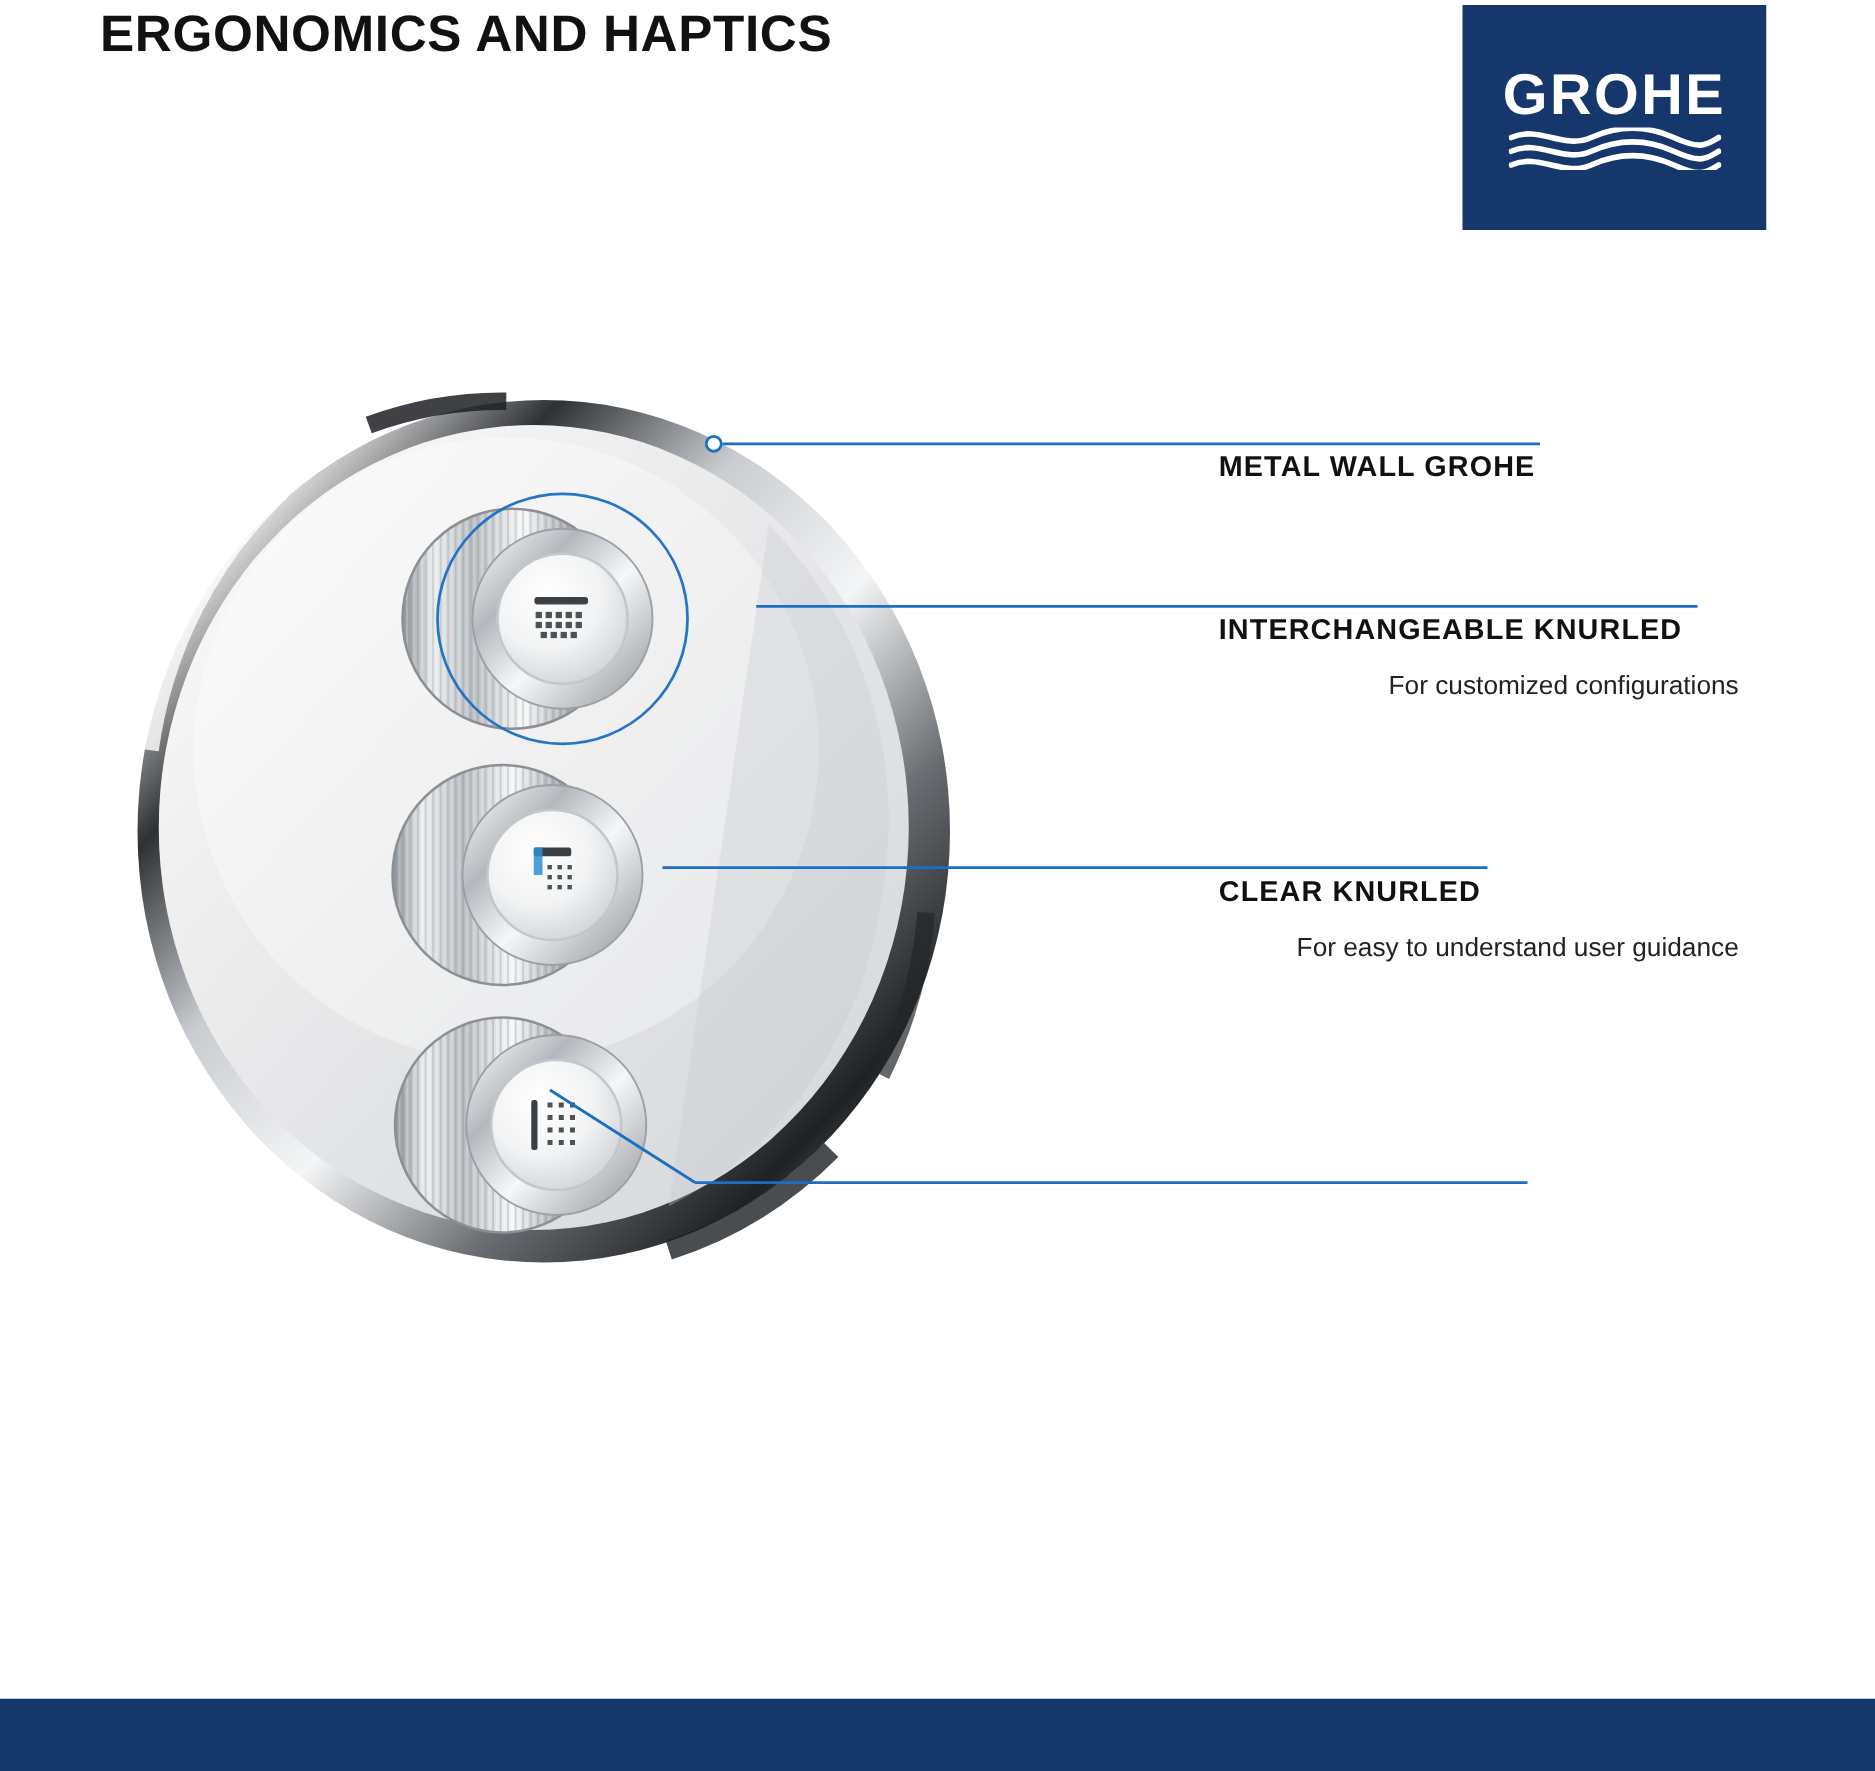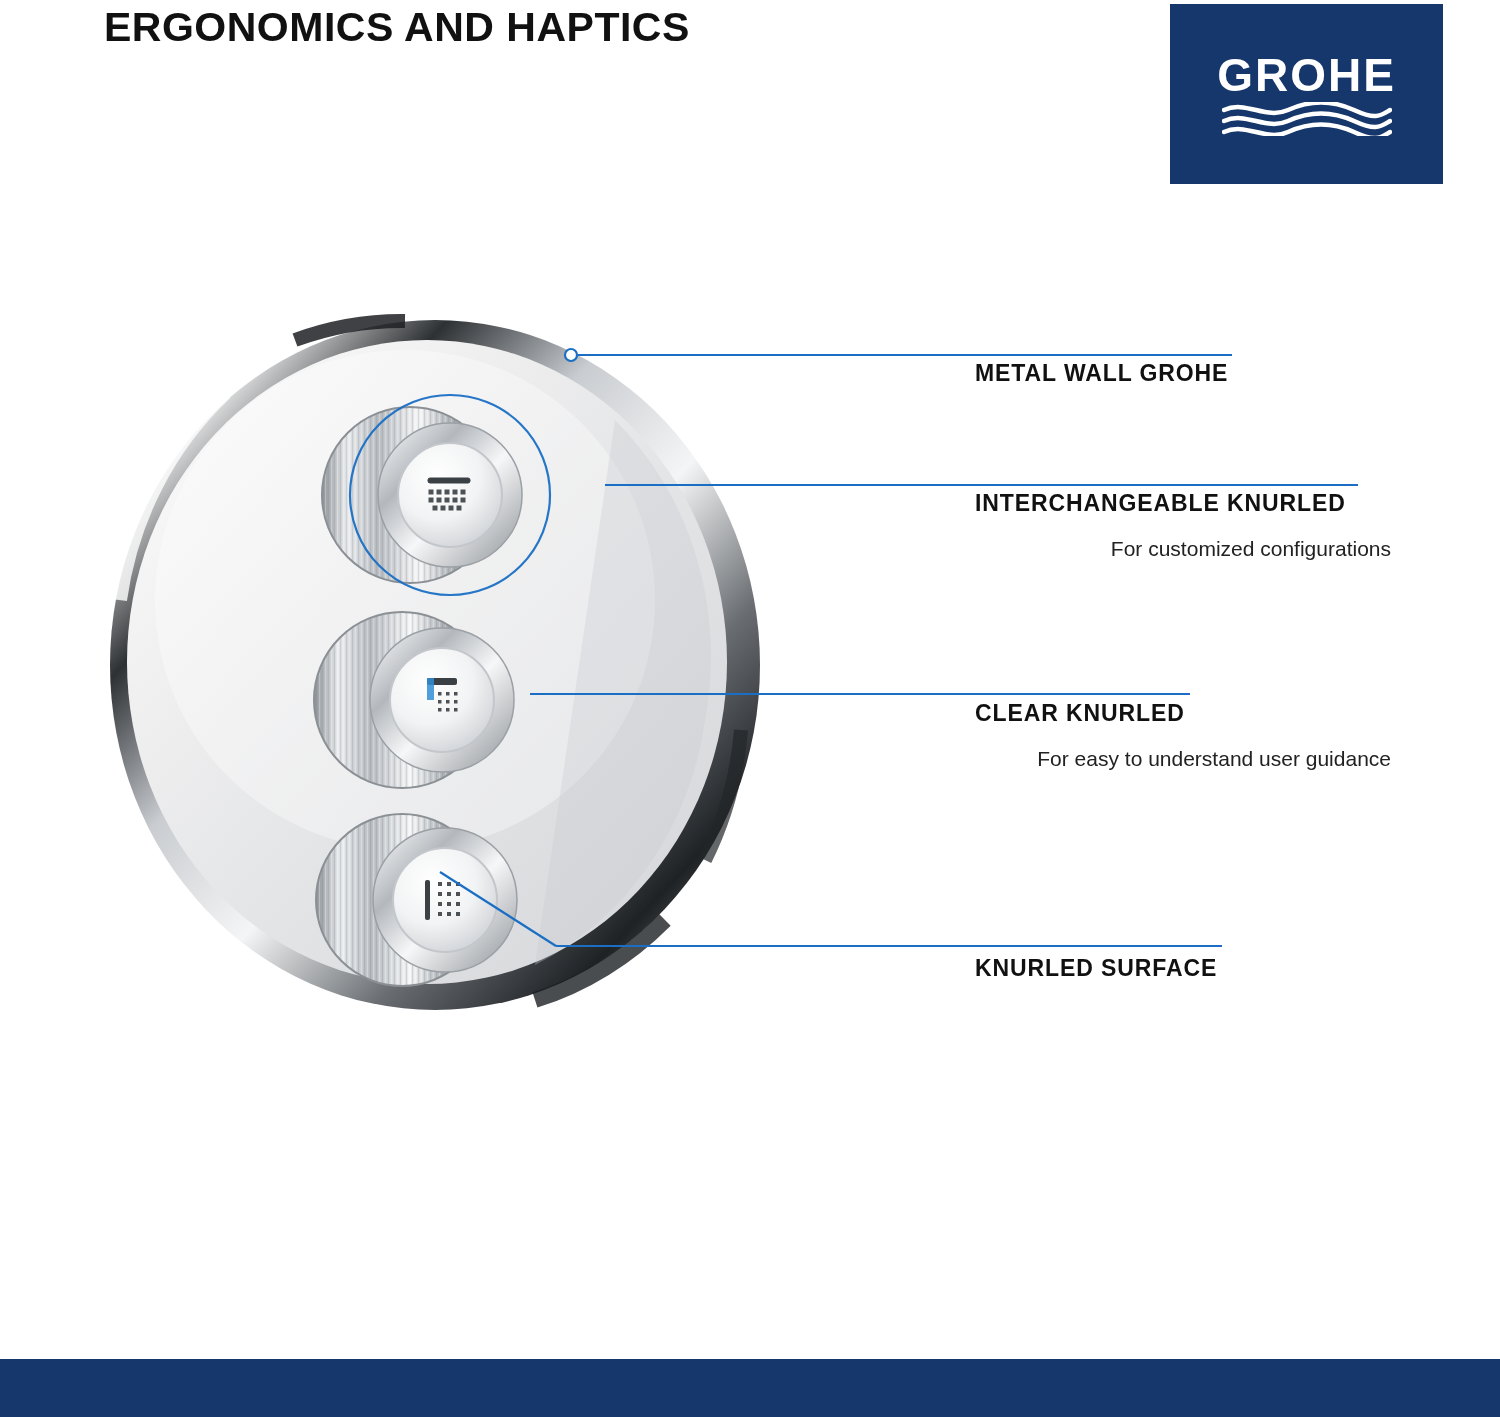--- a/index.html
+++ b/index.html
@@ -11,34 +11,34 @@
     width: 1500px;
     height: 1417px;
     position: relative;
     font-family: "Liberation Sans", sans-serif;
     overflow: hidden;
   }
 
   
   .page-title {
     position: absolute;
-    left: 104px;
+    left: 80px;
     top: 4px;
     font-size: 41px;
     font-weight: bold;
     letter-spacing: 0.5px;
     color: #111111;
     white-space: nowrap;
   }
 
   .brand-logo {
     position: absolute;
     left: 1170px;
     top: 4px;
-    width: 273px;
+    width: 243px;
     height: 180px;
     background: #16376b;
     display: flex;
     flex-direction: column;
     align-items: center;
     justify-content: center;
   }
   .brand-logo .brand-name {
     color: #ffffff;
     font-size: 46px;
@@ -291,16 +291,15 @@
   <p class="callout-title">INTERCHANGEABLE KNURLED</p>
   <p class="callout-desc">For customized configurations</p>
 </div>
 
 <div class="callout" id="callout-2">
   <p class="callout-title">CLEAR KNURLED</p>
   <p class="callout-desc">For easy to understand user guidance</p>
 </div>
 
 <div class="callout" id="callout-3">
-  <p class="callout-title">KNURLED SURFACE</p>
 </div>
 
 <div class="footer-bar"></div>
 
 </body></html>

